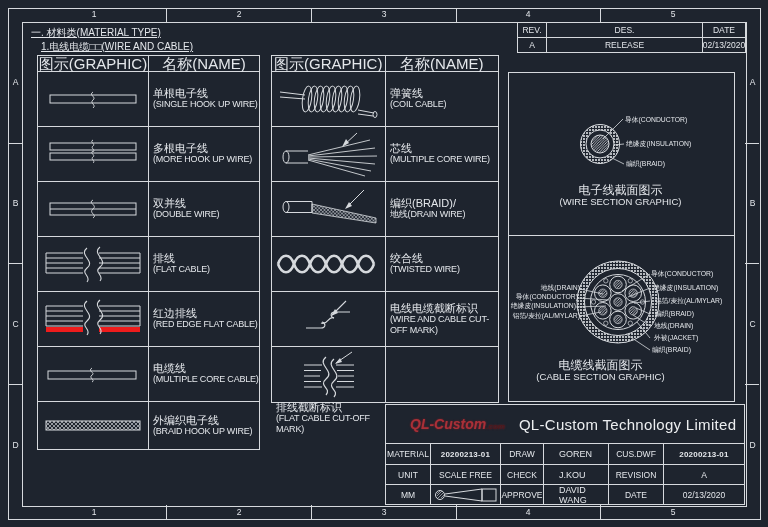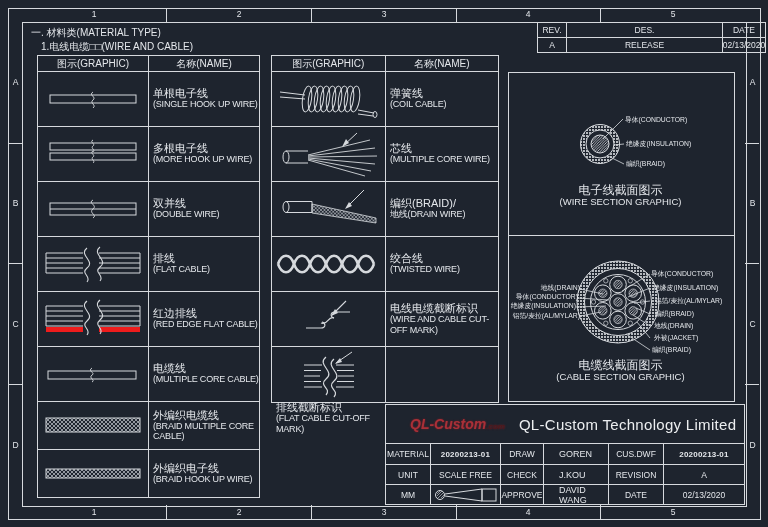--- a/index.html
+++ b/index.html
@@ -8,21 +8,21 @@
   html,body{margin:0;padding:0;background:#171c24;}
   #canvas{position:relative;width:768px;height:527px;background:var(--bg);
     font-family:"Liberation Sans","DejaVu Sans",sans-serif;color:var(--tx);overflow:hidden;}
   .abs{position:absolute;}
   .frame{position:absolute;border:1px solid var(--ln);}
   .tick{position:absolute;background:var(--ln);}
   .rlabel{position:absolute;font-size:8.5px;color:var(--tx);text-align:center;}
   
   .mtable{position:absolute;border:1px solid var(--ln);}
   .thead{display:flex;border-bottom:1px solid var(--ln);}
-  .thead>div{flex:1;text-align:center;font-size:10px;line-height:15px;height:15px;}
+  .thead>div{flex:1;text-align:center;font-size:15px;line-height:15px;height:15px;}
   .thead>div:first-child{border-right:1px solid var(--ln);}
   .trow{display:flex;border-bottom:1px solid var(--ln);}
   .trow:last-child{border-bottom:none;}
   .gcell{border-right:1px solid var(--ln);position:relative;}
   .gcell svg{display:block;}
   .ncell{padding:0 0 0 4px;display:flex;flex-direction:column;justify-content:center;}
   .ncell .cn{font-size:11px;line-height:11px;}
   .ncell .en{font-size:9px;line-height:10.5px;letter-spacing:-0.2px;}
   
   .seclabel{position:absolute;font-size:6.8px;line-height:8px;white-space:nowrap;}
@@ -42,21 +42,21 @@
   .tb .logo-row{grid-column:1/7;display:flex;align-items:center;}
   .tb-cell{border-left:1px solid var(--ln);border-top:1px solid var(--ln);
     display:flex;align-items:center;justify-content:center;font-size:8.5px;overflow:hidden;}
   .tb-cell.fc{border-left:none;}
   .tb-cell.val-name{justify-content:flex-start;padding-left:15px;font-size:9px;}
   .tb-cell.val-num{font-size:8px;font-weight:bold;letter-spacing:0.2px;}
   .logo{font-style:italic;font-weight:bold;font-size:14px;color:#a93038;
     text-shadow:0 0 2px #7c1f26;margin-left:24px;}
   .logo .dotcom{font-size:8px;color:#4d181c;}
   .company{font-size:15px;color:#eceef0;margin-left:14px;letter-spacing:0.3px;}
-  .hdr1{position:absolute;font-size:10px;}
+  .hdr1{position:absolute;font-size:10px;text-decoration:underline;}
 </style>
 </head>
 <body>
 
 <div id="canvas">
 
   <div class="frame" style="left:8px;top:8px;width:751px;height:510px;"></div>
   <div class="frame" style="left:22px;top:22px;width:723px;height:483px;"></div>
 
   <div class="tick" style="left:166px;top:8px;width:1px;height:14px;"></div>
@@ -186,36 +186,20 @@
           <rect x="10" y="24" width="88" height="8"></rect>
           <path d="M54,21c-5,3 4,5 0,7c-4,3 4,5 0,7" stroke-width="0.9"></path>
         </svg>
       </div>
       <div class="ncell" style="width:110px;">
         <div class="cn">电缆线</div>
         <div class="en">(MULTIPLE CORE CABLE)</div>
       </div>
     </div>
 
-    <div class="trow" style="height:47px;">
-      <div class="gcell" style="width:110px;">
-        <svg width="110" height="47" viewBox="0 0 110 47" fill="none" stroke="#d6d9dd" stroke-width="1">
-          <defs>
-            <pattern id="xh7" width="4" height="4" patternUnits="userSpaceOnUse">
-              <path d="M0,4 L4,0 M0,0 L4,4" stroke="#c7cbd1" stroke-width="0.7"></path>
-            </pattern>
-          </defs>
-          <rect x="8" y="16" width="94" height="14" fill="url(#xh7)"></rect>
-        </svg>
-      </div>
-      <div class="ncell" style="width:110px;">
-        <div class="cn">外编织电缆线</div>
-        <div class="en">(BRAID MULTIPLE CORE CABLE)</div>
-      </div>
-    </div>
 
     <div class="trow" style="height:47px;">
       <div class="gcell" style="width:110px;">
         <svg width="110" height="47" viewBox="0 0 110 47" fill="none" stroke="#d6d9dd" stroke-width="1">
           <defs>
             <pattern id="xh8" width="4" height="4" patternUnits="userSpaceOnUse">
               <path d="M0,4 L4,0 M0,0 L4,4" stroke="#c7cbd1" stroke-width="0.7"></path>
             </pattern>
           </defs>
           <rect x="8" y="19" width="94" height="9" fill="url(#xh8)"></rect>
@@ -408,26 +392,26 @@
   <div class="seclabel" style="left:504px;top:302px;width:72px;text-align:right;">绝缘皮(INSULATION)</div>
   <div class="seclabel" style="left:508px;top:312px;width:72px;text-align:right;">铝箔/麦拉(AL/MYLAR)</div>
 
   <div class="seclabel" style="left:651px;top:270px;">导体(CONDUCTOR)</div>
   <div class="seclabel" style="left:653px;top:284px;">绝缘皮(INSULATION)</div>
   <div class="seclabel" style="left:655px;top:297px;">铝箔/麦拉(AL/MYLAR)</div>
   <div class="seclabel" style="left:655px;top:310px;">编织(BRAID)</div>
   <div class="seclabel" style="left:654px;top:322px;">地线(DRAIN)</div>
   <div class="seclabel" style="left:654px;top:334px;">外被(JACKET)</div>
   <div class="seclabel" style="left:652px;top:346px;">编织(BRAID)</div>
-  <div class="seccap" style="left:508px;top:360px;width:225px;">
+  <div class="seccap" style="left:488px;top:360px;width:225px;">
     <div class="c1">电缆线截面图示</div>
     <div class="c2">(CABLE SECTION GRAPHIC)</div>
   </div>
 
-  <div class="rev" style="left:537px;top:22px;">
+  <div class="rev" style="left:517px;top:22px;">
     <div>REV.</div>
     <div>DES.</div>
     <div>DATE</div>
     <div>A</div>
     <div>RELEASE</div>
     <div>02/13/2020</div>
   </div>
 
   <div class="tb" style="left:385px;top:404px;">
     <div class="logo-row">

